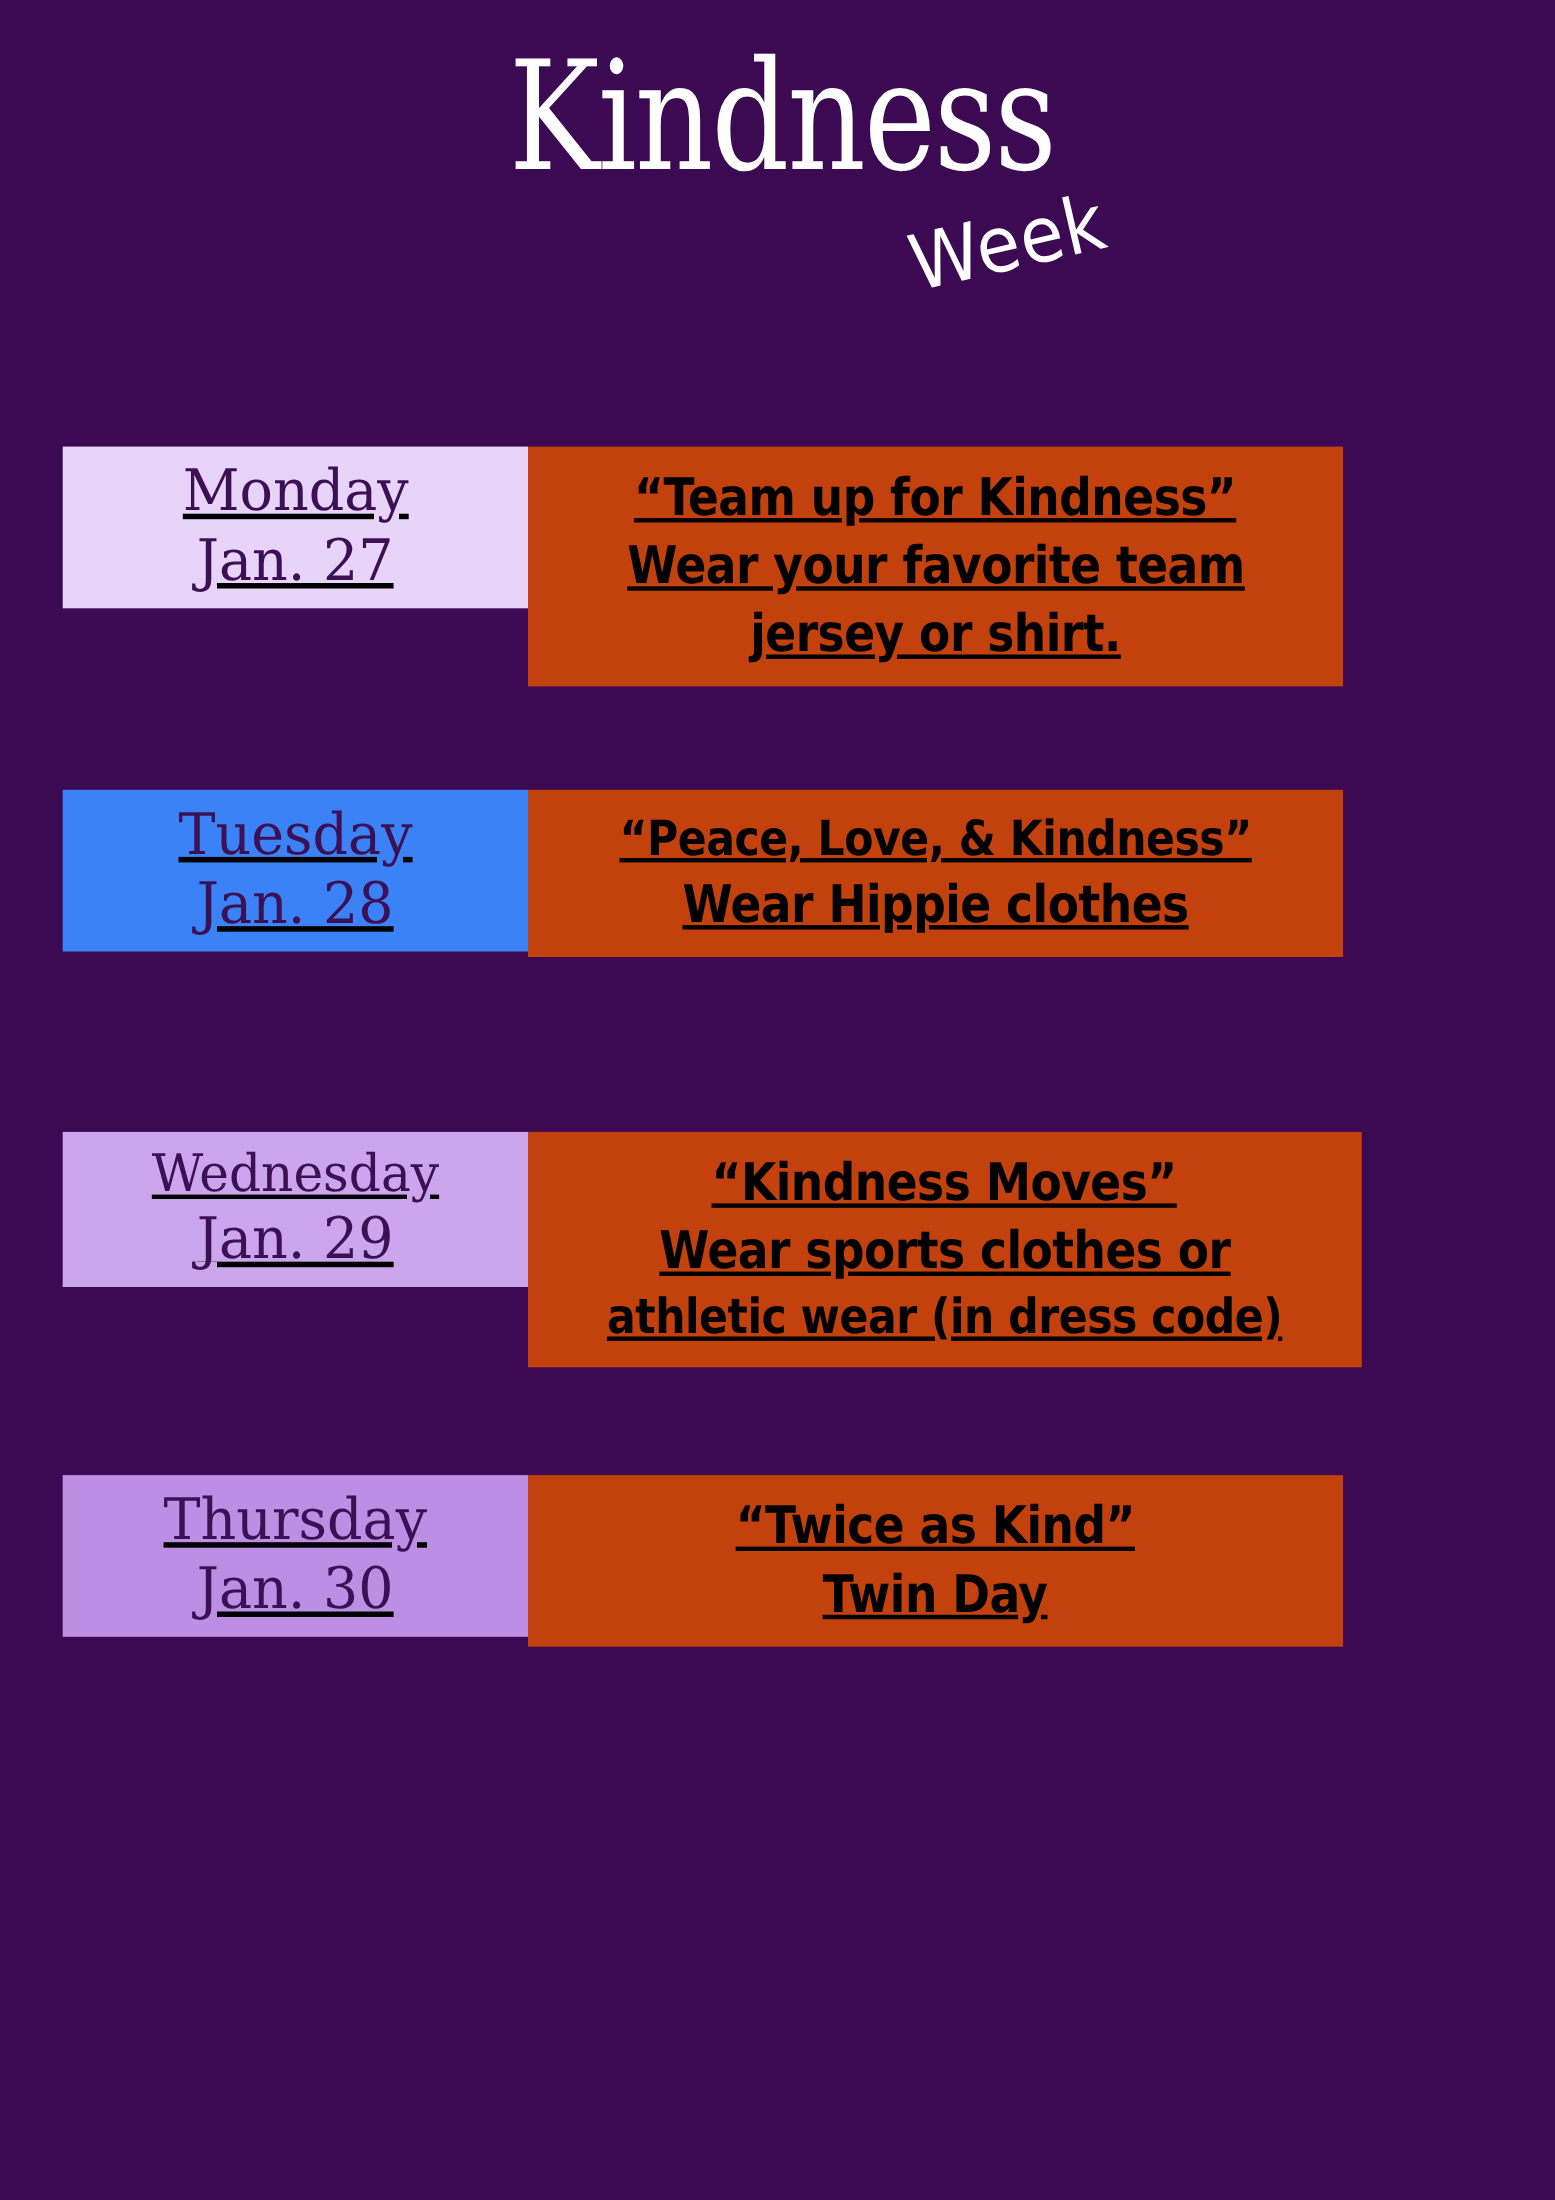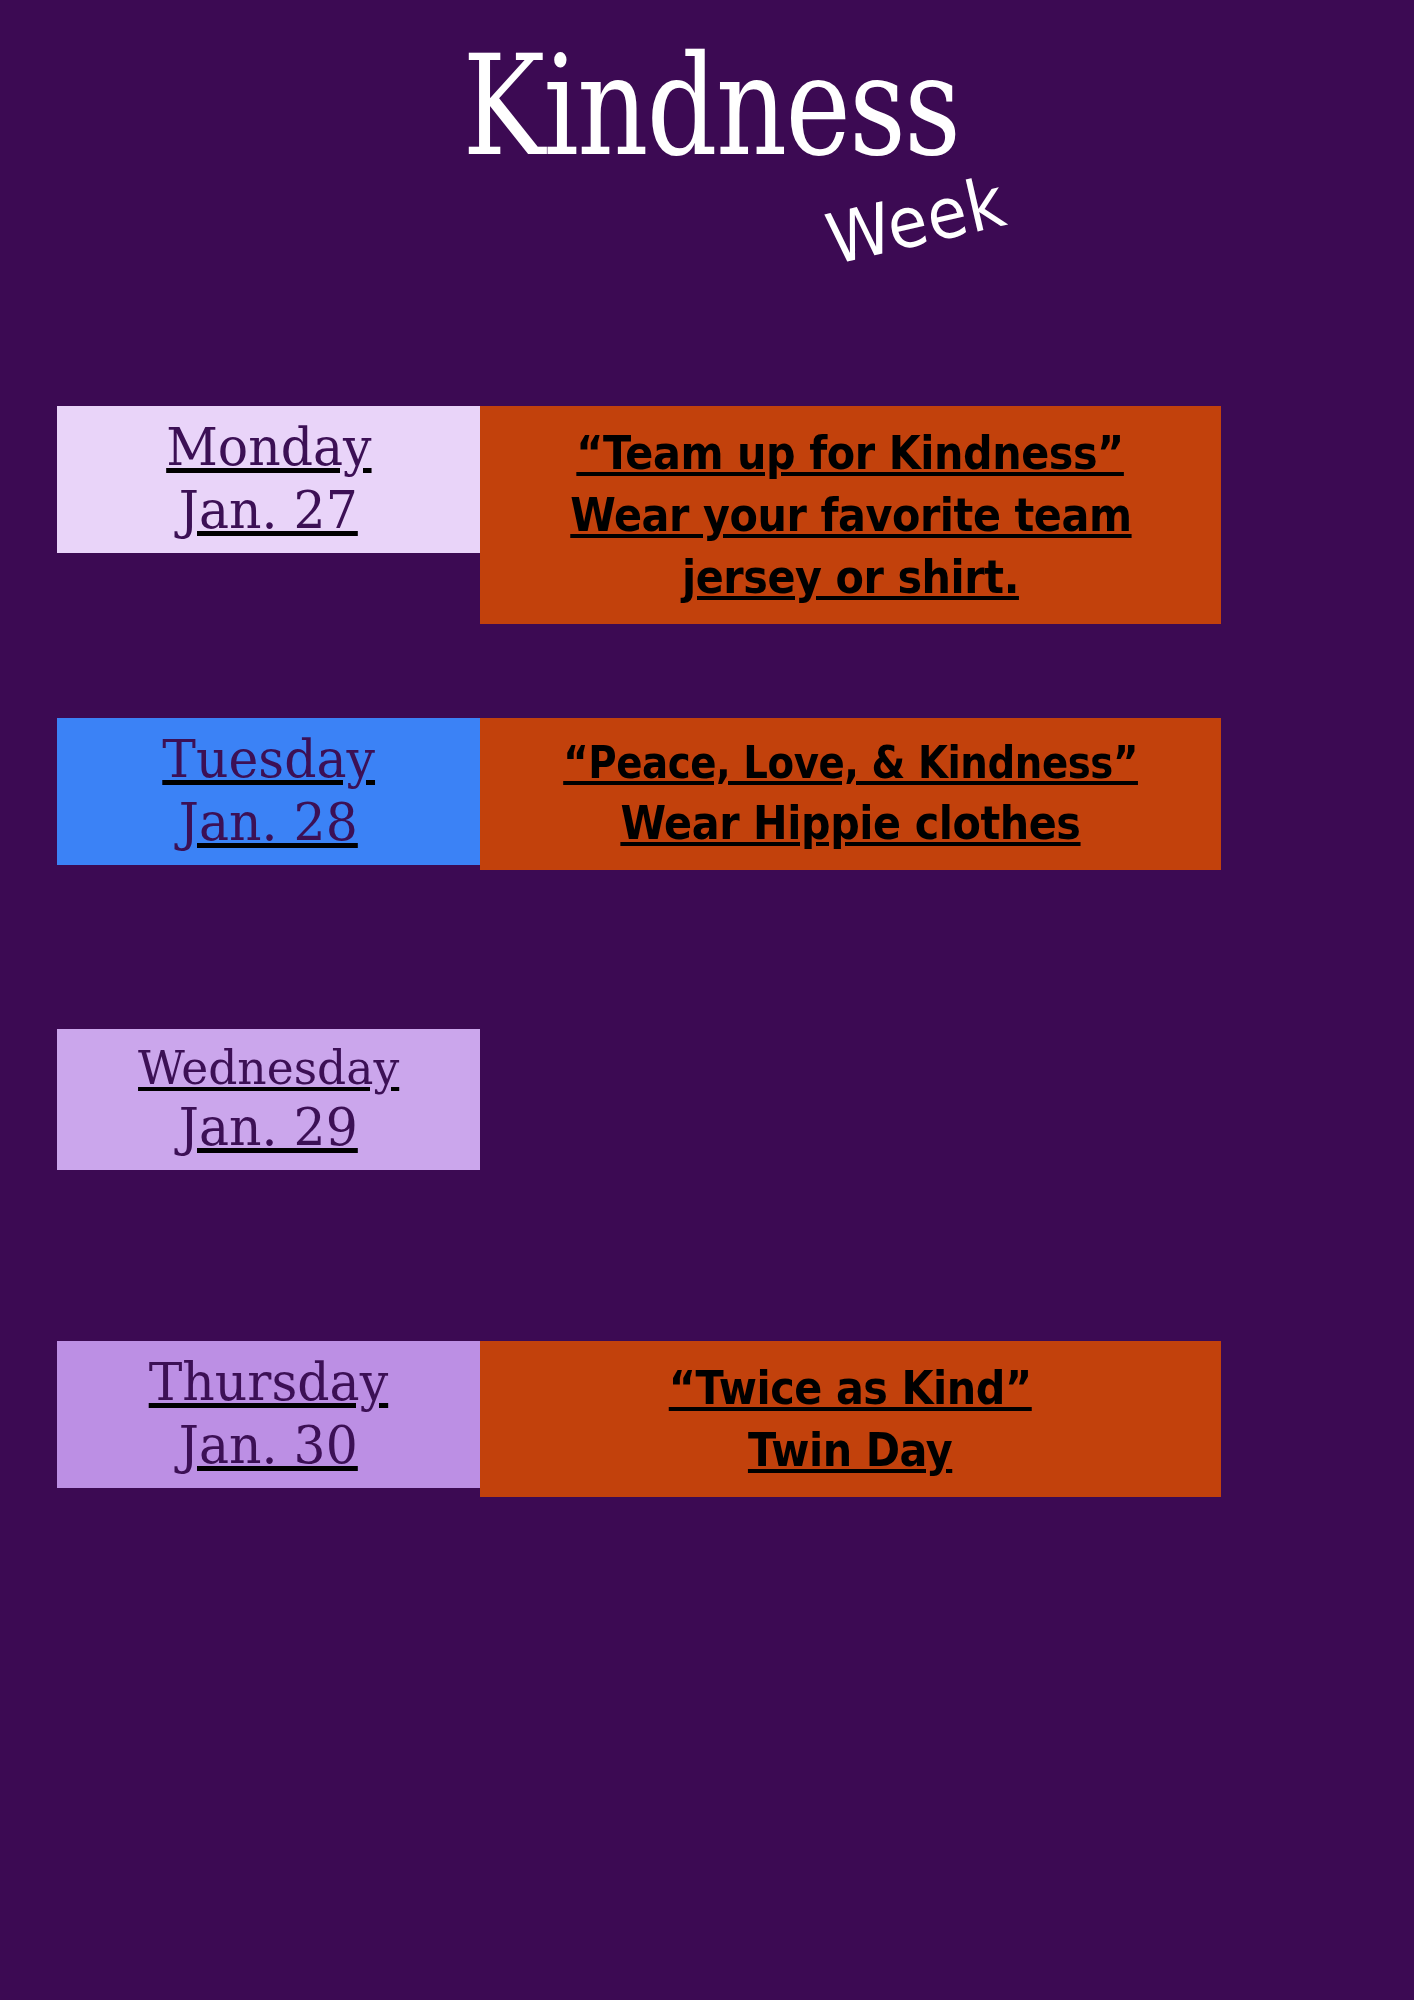--- a/index.html
+++ b/index.html
@@ -177,20 +177,25 @@
         <div class="desc-line wide">“Peace, Love, &amp; Kindness”</div>
         <div class="desc-line">Wear Hippie clothes</div>
       </div>
     </div>
 
     <div class="row row-2">
       <div class="day-cell" style="background: rgb(203, 166, 236);">
         <div class="day-name long">Wednesday</div>
         <div class="day-date">Jan. 29</div>
       </div>
+      <div class="desc-cell">
+        <div class="desc-line">“Kindness Moves”</div>
+        <div class="desc-line">Wear sports clothes or</div>
+        <div class="desc-line wide">athletic wear (in dress code)</div>
+      </div>
     </div>
 
     <div class="row row-3">
       <div class="day-cell" style="background: rgb(188, 143, 228);">
         <div class="day-name">Thursday</div>
         <div class="day-date">Jan. 30</div>
       </div>
       <div class="desc-cell">
         <div class="desc-line">“Twice as Kind”</div>
         <div class="desc-line">Twin Day</div>

